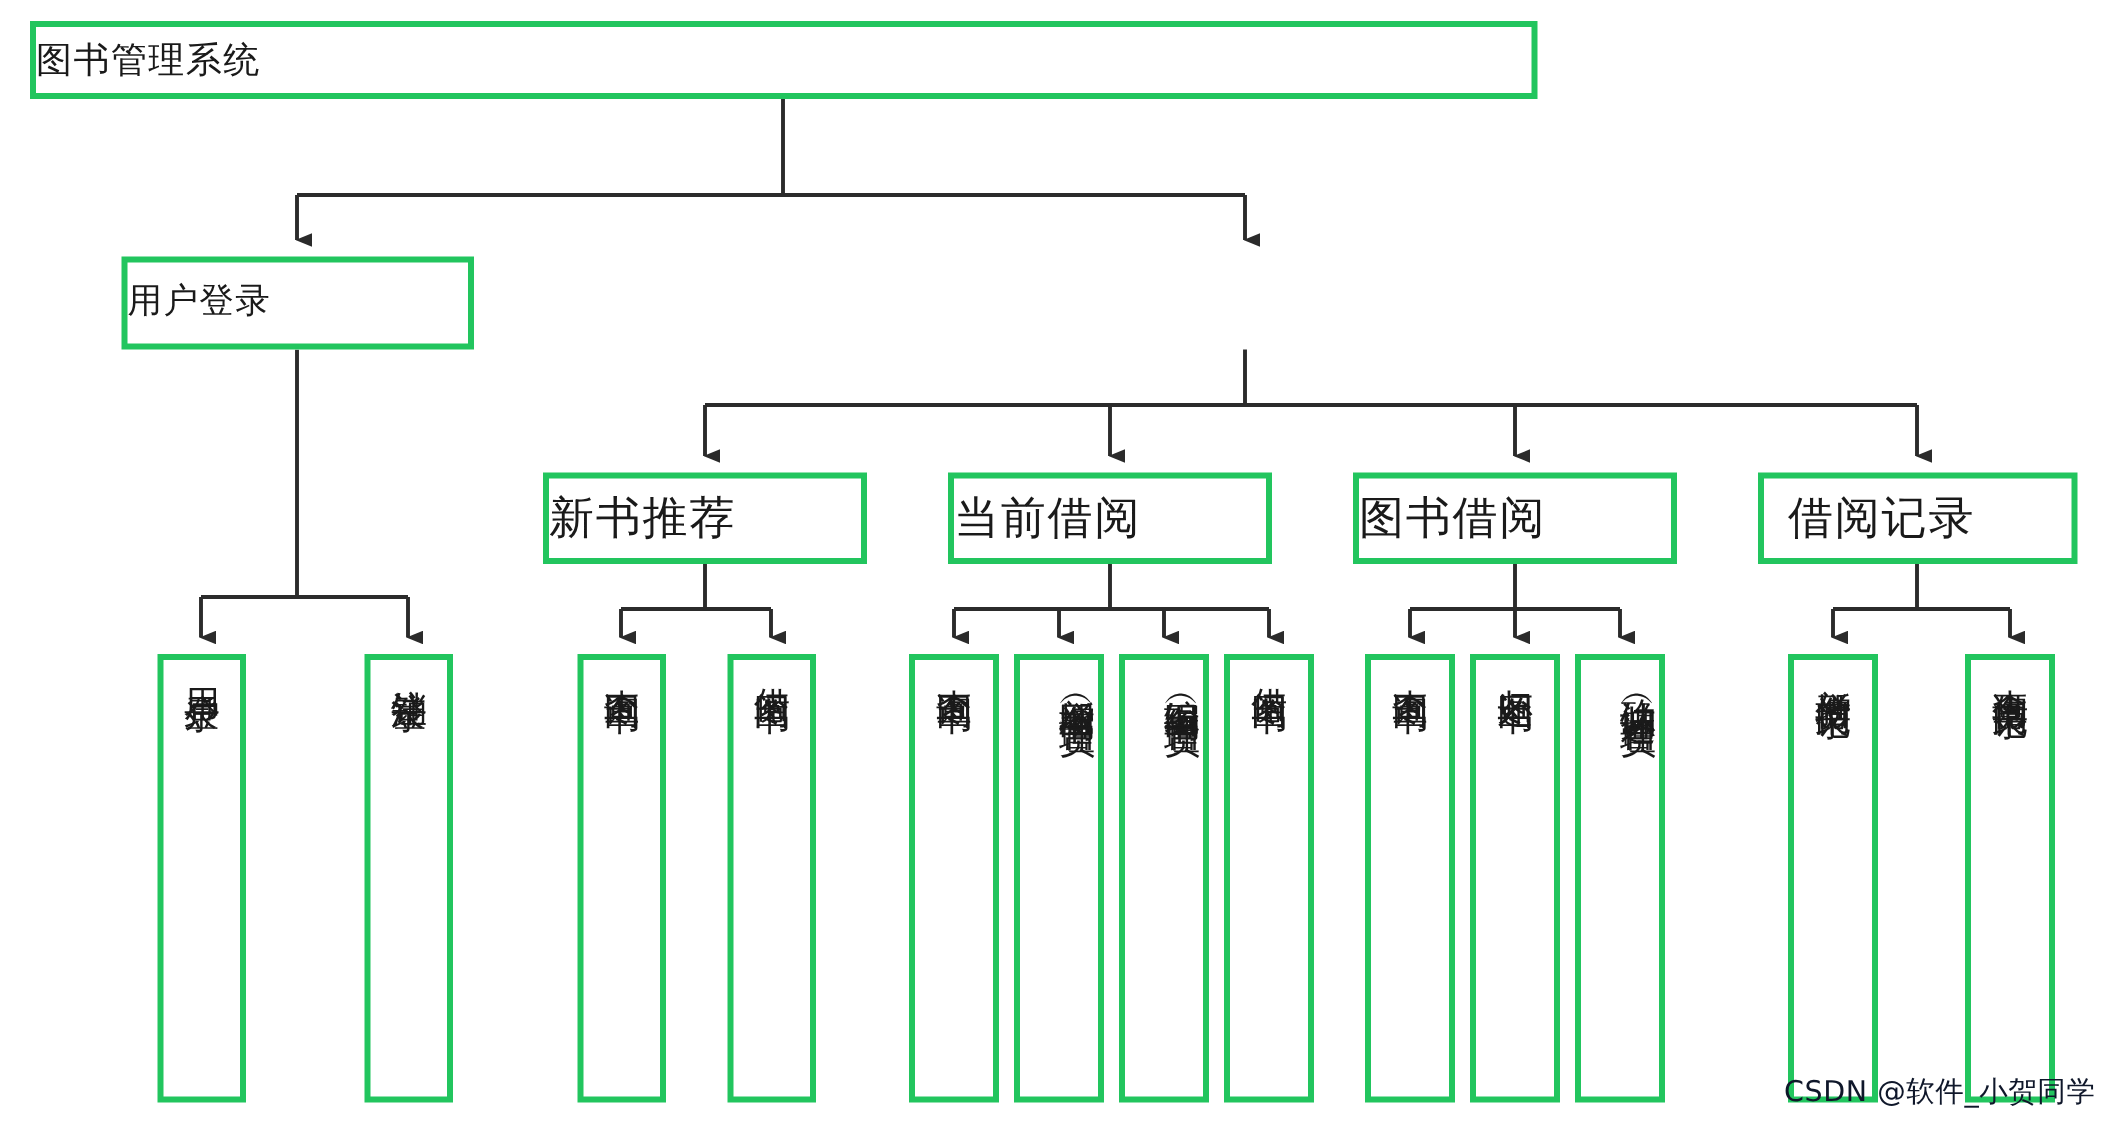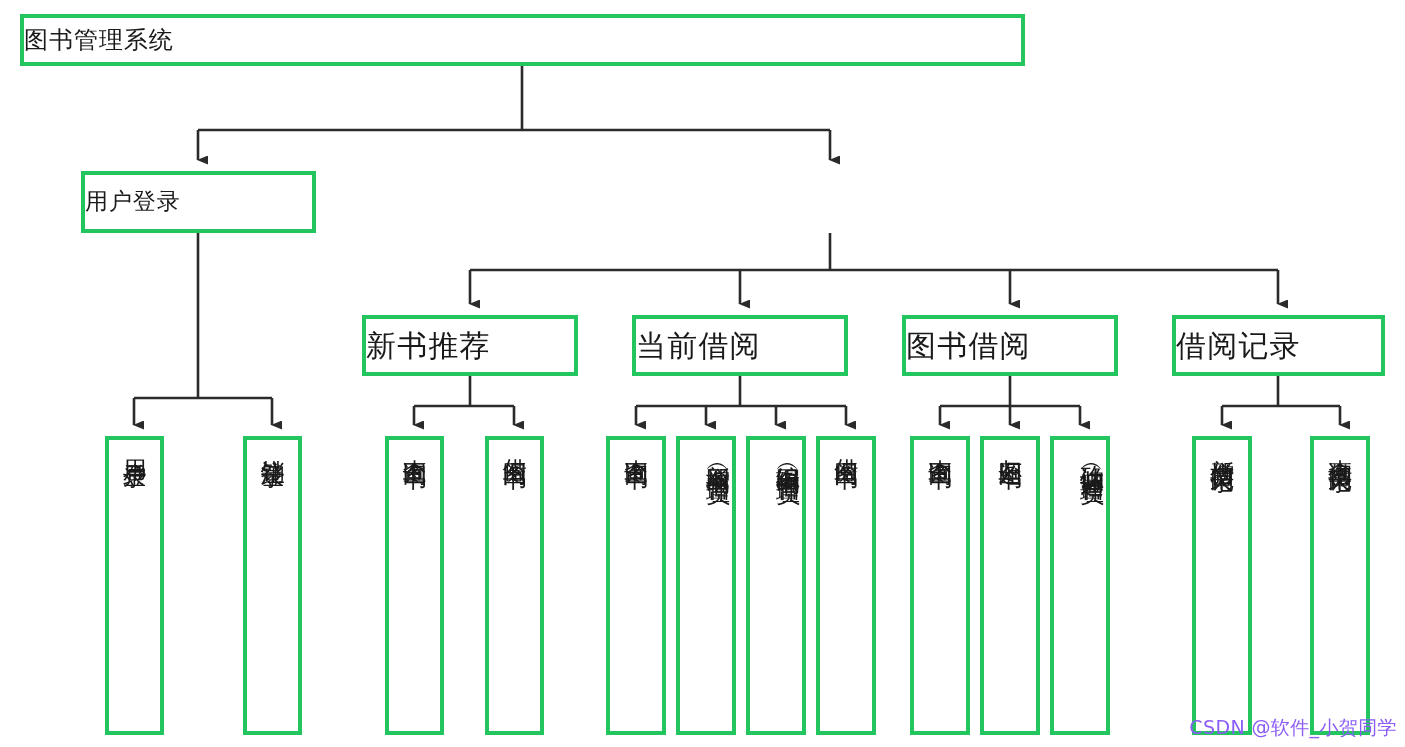--- a/index.html
+++ b/index.html
@@ -60,21 +60,21 @@
   }
   .n-leaf.top-aligned {
     align-items: flex-start;
     padding-top: 6px;
   }
   .watermark {
     position: absolute;
     right: 8px;
     bottom: 6px;
     font-size: 19px;
-    color: #8b5cf6;
+    color: #0f172a;
     white-space: nowrap;
     z-index: 3;
     letter-spacing: 0.02em;
   }
 </style>
 </head>
 <body>
 
 <div id="canvas">
 
@@ -139,21 +139,21 @@
 
   <div class="node horiz n-l3" style="left:362px; top:315px; width:216px; height:61px;">
     <span class="node-label">新书推荐</span>
   </div>
   <div class="node horiz n-l3" style="left:632px; top:315px; width:216px; height:61px;">
     <span class="node-label">当前借阅</span>
   </div>
   <div class="node horiz n-l3" style="left:902px; top:315px; width:216px; height:61px;">
     <span class="node-label">图书借阅</span>
   </div>
-  <div class="node horiz n-l3" style="left:1172px; top:315px; width:213px; height:61px;">
+  <div class="node horiz n-l3" style="left:1172px; top:315px; width:213px; height:61px;padding-left:16px;">
     <span class="node-label">借阅记录</span>
   </div>
 
   <div class="node vert n-leaf" style="left:105px; top:436px; width:59px; height:299px;">
     <span class="node-label">用户登录</span>
   </div>
   <div class="node vert n-leaf" style="left:243px; top:436px; width:59px; height:299px;">
     <span class="node-label">注销登录</span>
   </div>
 

